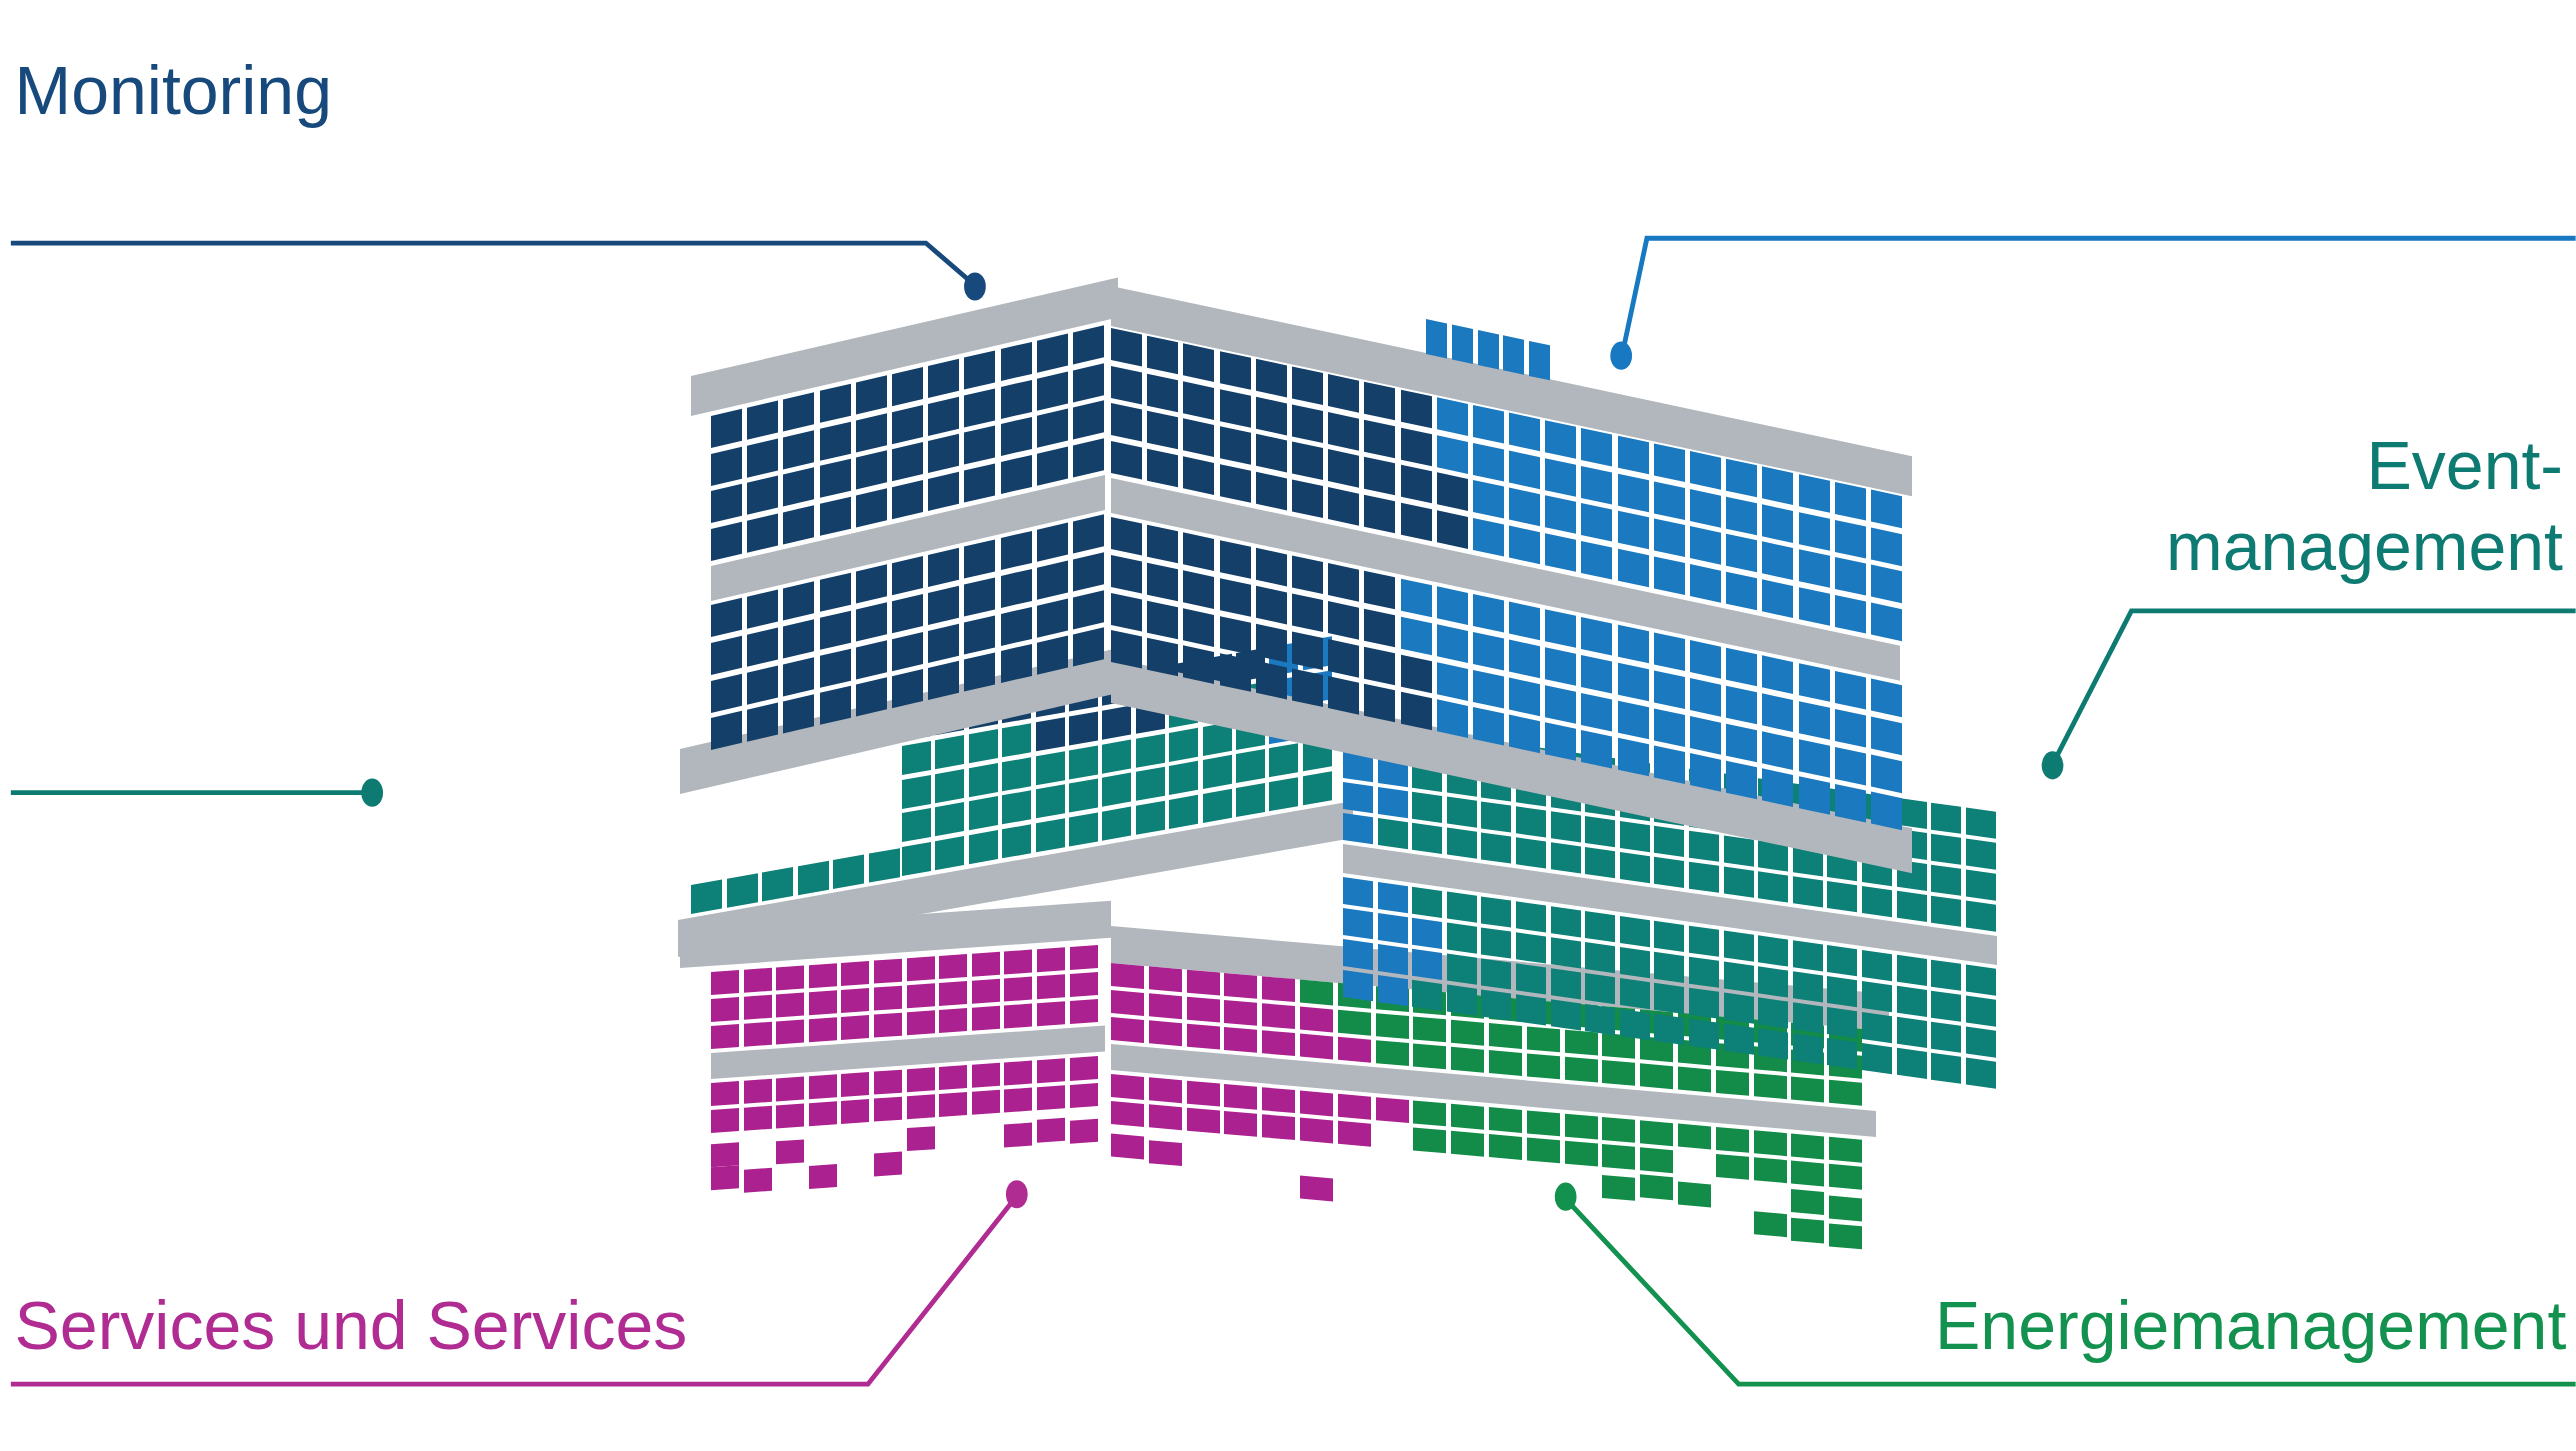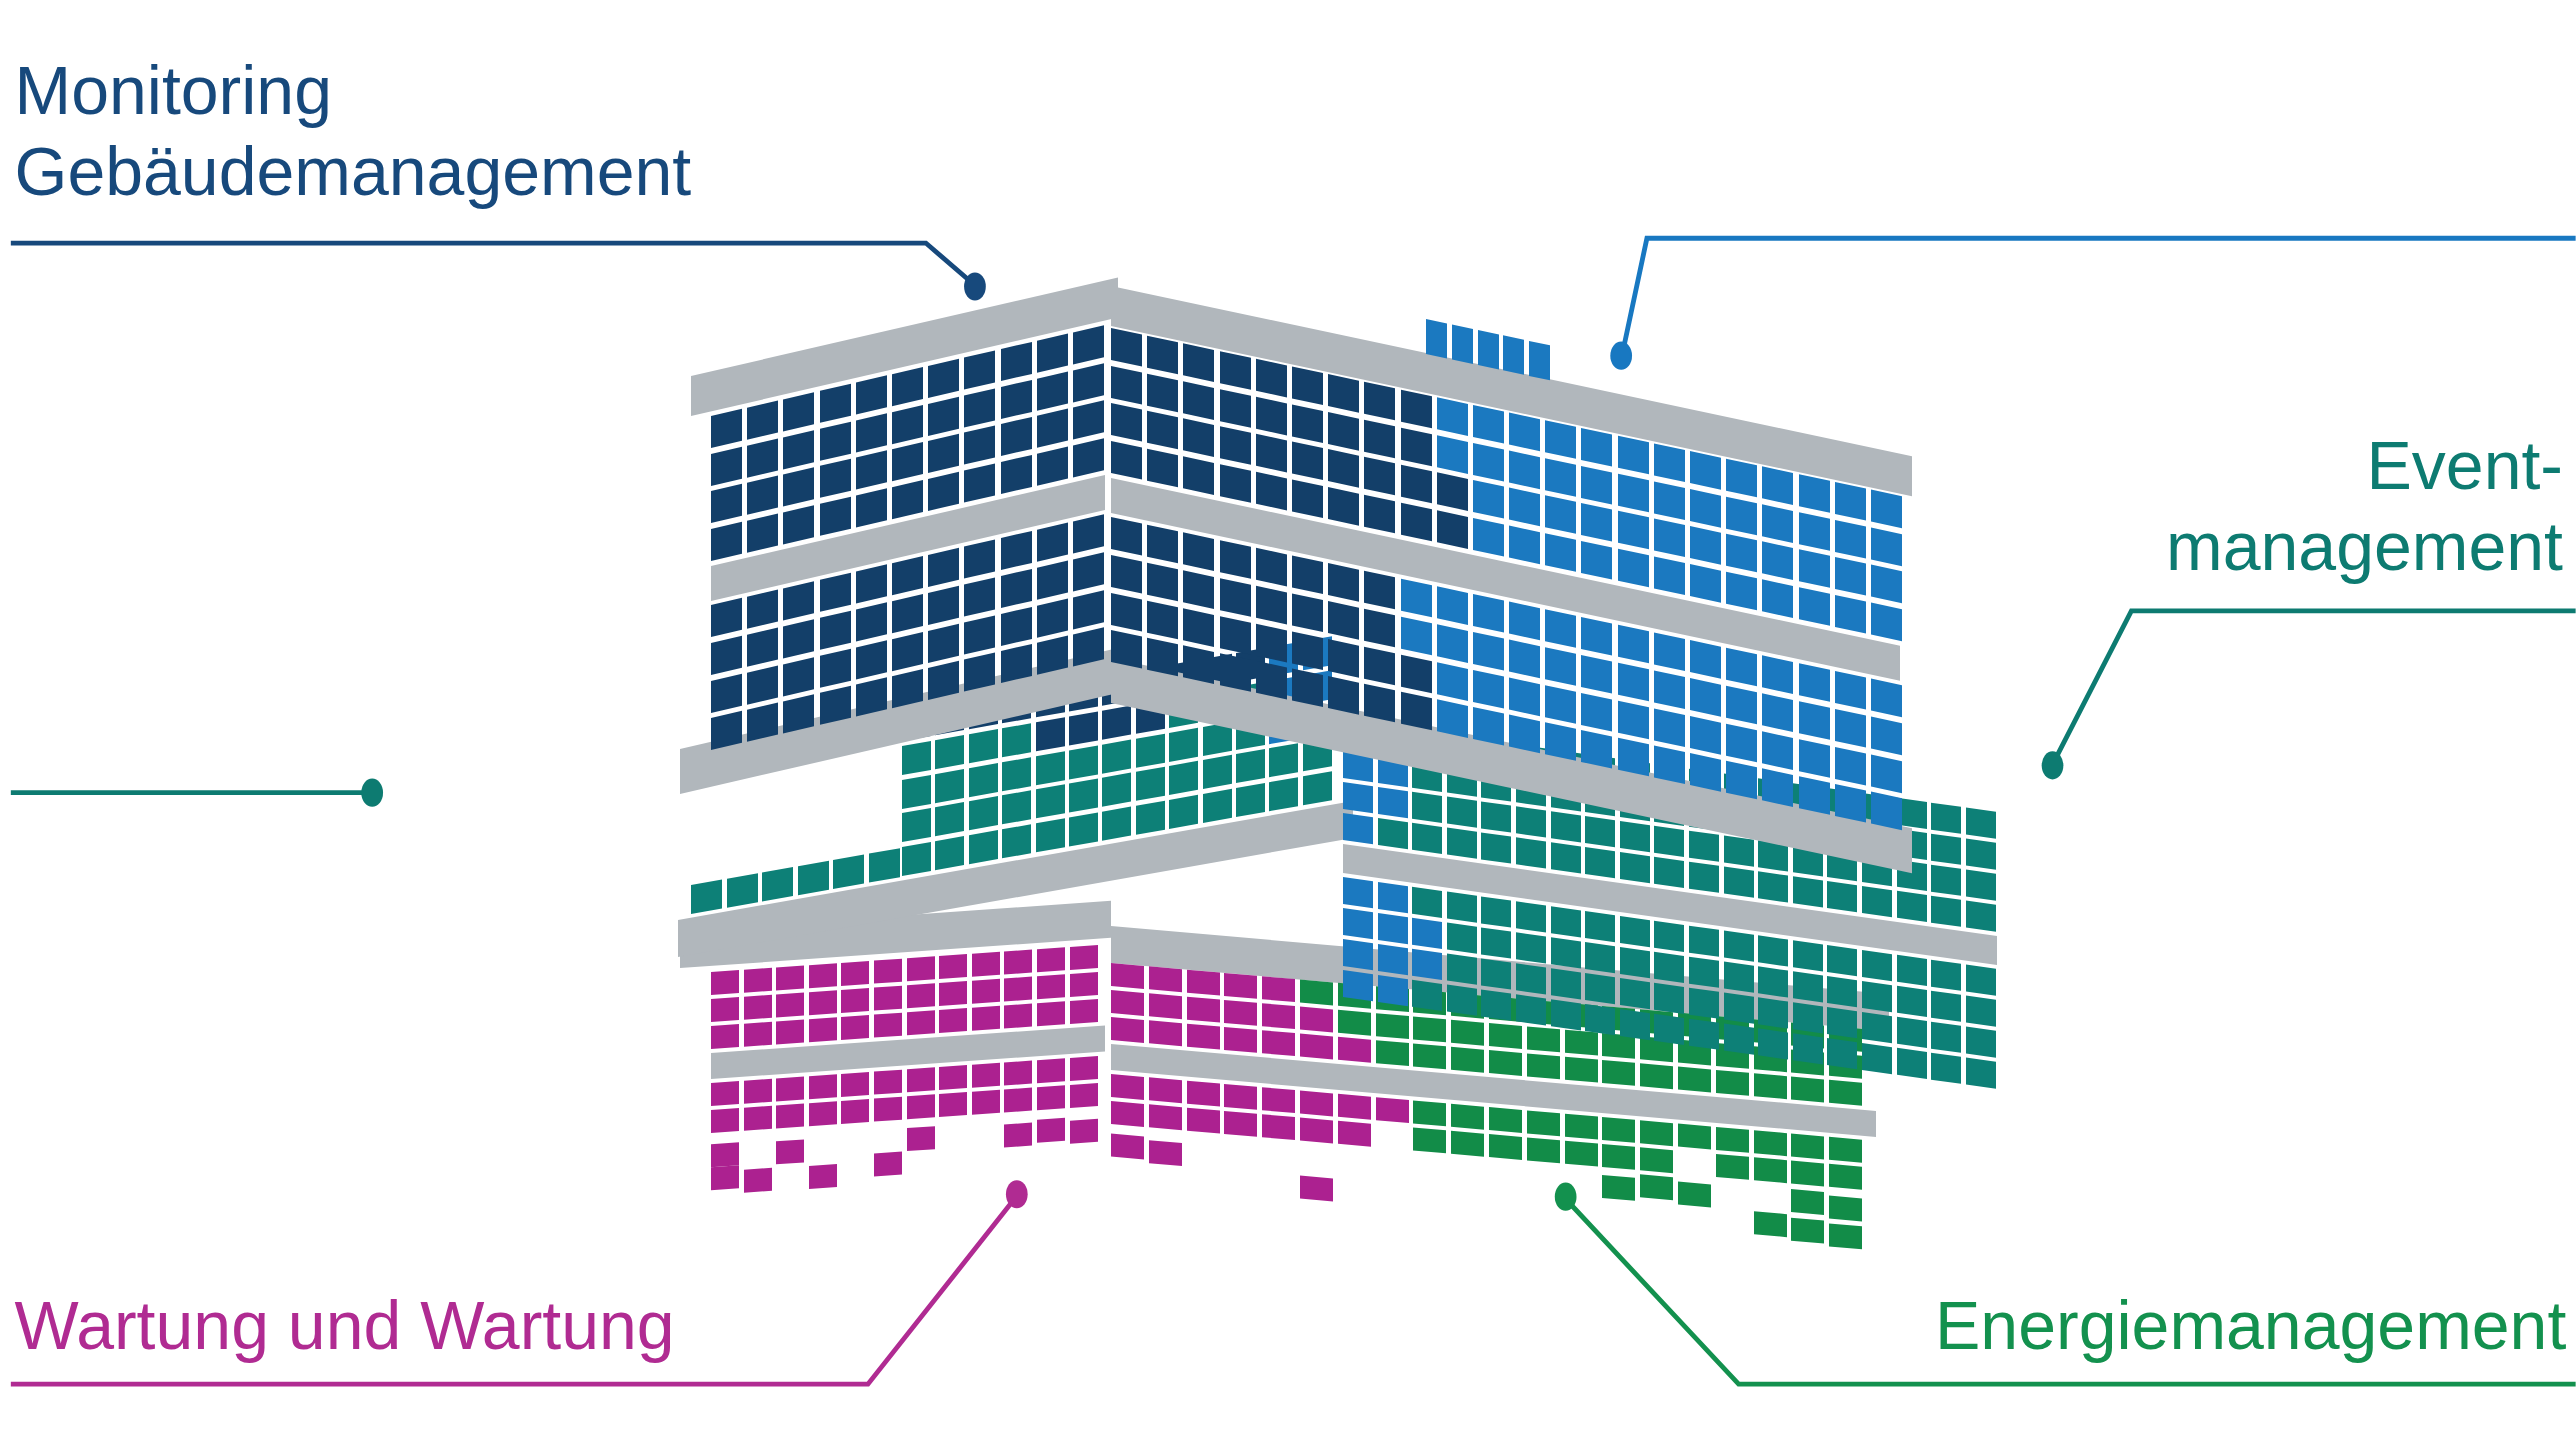--- a/index.html
+++ b/index.html
@@ -880,32 +880,31 @@
       <polyline points="13,985 456,985" fill="none" stroke="#0D7B71" stroke-width="6"></polyline>
       <ellipse cx="462" cy="985" rx="13.5" ry="17.5" fill="#0D7B71"></ellipse>
       <polyline points="13,1720 1078,1720 1260,1490" fill="none" stroke="#B02B92" stroke-width="6"></polyline>
       <ellipse cx="1263" cy="1484" rx="13.5" ry="17.5" fill="#B02B92"></ellipse>
       <polyline points="3200,1720 2160,1720 1948,1493" fill="none" stroke="#13914E" stroke-width="6"></polyline>
       <ellipse cx="1945" cy="1487" rx="13.5" ry="17.5" fill="#13914E"></ellipse>
     </svg>
 
   <div class="label" id="lbl-technisches">
     <div>Monitoring</div>
-    <div>Gebäudemanagement</div>
   </div>
 
 
   <div class="label right" id="lbl-event">
     <div>Event-</div>
     <div>management</div>
   </div>
 
 
   <div class="label" id="lbl-wartung">
-    <div>Wartung und Wartung</div>
+    <div>Services und Services</div>
   </div>
 
   <div class="label right" id="lbl-energie">
     <div>Energiemanagement</div>
   </div>
 
 </div>
 
 
 </body></html>

